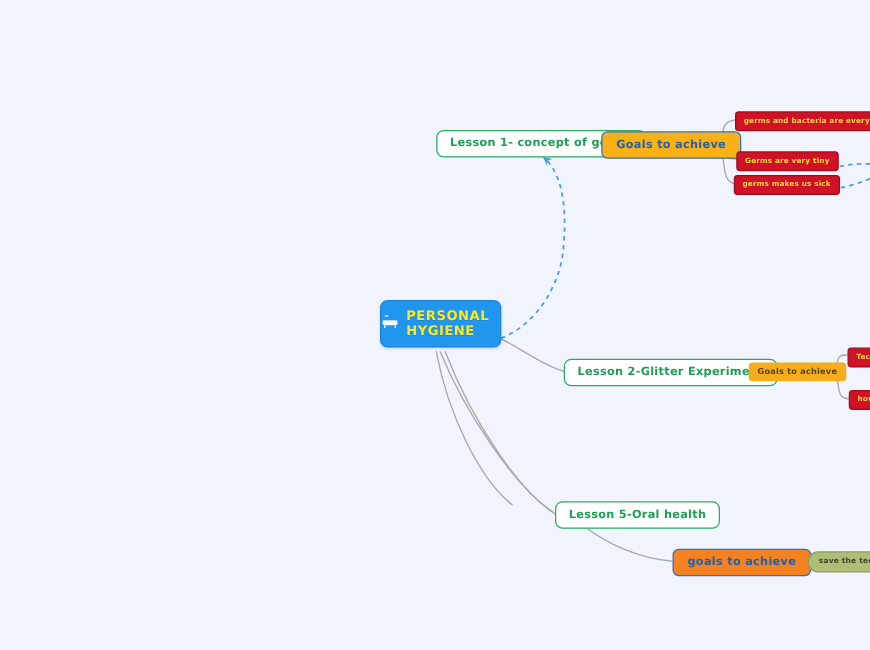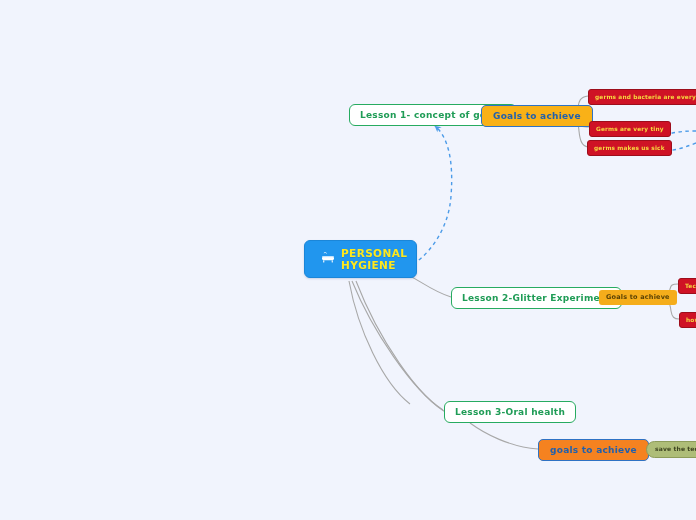--- a/index.html
+++ b/index.html
@@ -35,21 +35,21 @@
     align-items: center;
     white-space: nowrap;
     line-height: 1.15;
   }
 
   
   .node--root {
     background: #2196ee;
     border: 1px solid #1b86d8;
     border-radius: 6px;
-    padding: 6px 9px 6px 16px;
+    padding: 6px 9px 6px 0;
     gap: 6px;
     box-shadow: 0 1px 2px rgba(20,60,120,0.18);
   }
   .node--root .root-label {
     color: #ffe81c;
     font-weight: bold;
     font-size: 10.5px;
     letter-spacing: 0.4px;
     white-space: pre-line;
     text-shadow: 0 1px 0 rgba(0,0,0,0.10);
@@ -210,21 +210,21 @@
 
   <div class="node node--red" style="left:678px; top:278px;">
     <span>Techn</span>
   </div>
 
   <div class="node node--red" style="left:679px; top:312px;">
     <span>how </span>
   </div>
 
   <div class="node node--lesson" style="left:444px; top:401px;">
-    <span>Lesson 3-Oral health</span>
+    <span>Lesson 5-Oral health</span>
   </div>
 
   <div class="node node--goal-big variant-orange" style="left:538px; top:439px;">
     <span>goals to achieve</span>
   </div>
 
   <div class="node node--olive" style="left:646px; top:441px;">
     <span>save the teeth </span>
   </div>
 

